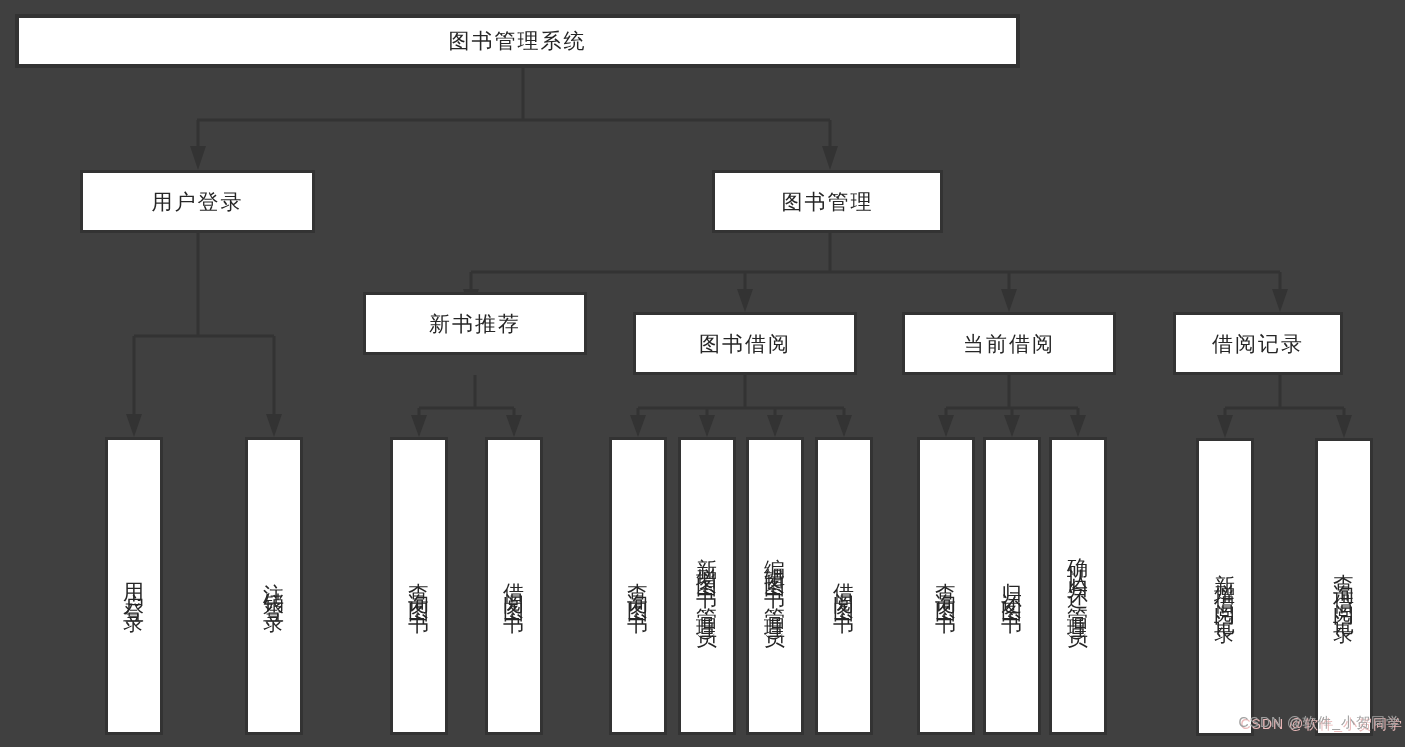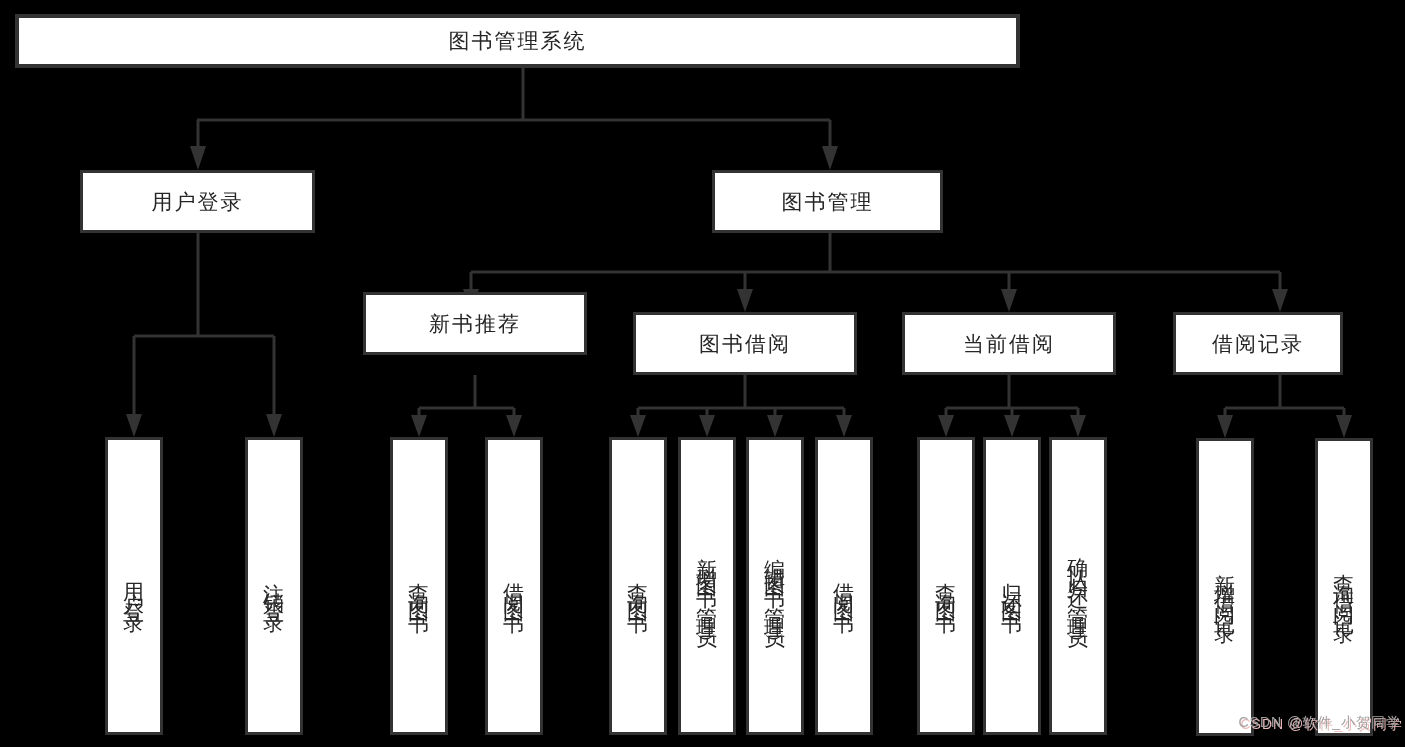--- a/index.html
+++ b/index.html
@@ -1,16 +1,16 @@
 <!DOCTYPE html>
 <html><head>
 <meta charset="utf-8">
 <style>
   html,body{margin:0;padding:0;background:#fff;}
-  .canvas{position:relative;width:1405px;height:747px;background:#000000;
+  .canvas{position:relative;width:1405px;height:747px;background:#404040;
           font-family:"Liberation Sans",sans-serif;overflow:hidden;}
   .connectors{position:absolute;left:0;top:0;z-index:1;}
   .node{position:absolute;background:#ffffff;border:3px solid #333333;box-sizing:border-box;
         display:flex;align-items:center;justify-content:center;color:#262626;z-index:2;}
   .node.root{border-width:4px;}
   .h-node .lbl{font-size:21px;letter-spacing:2px;white-space:nowrap;}
   .v-node .lbl{writing-mode:vertical-rl;text-orientation:mixed;font-size:21px;
                letter-spacing:10px;line-height:1.1;}
   .watermark{position:absolute;top:714px;right:4px;z-index:3;font-size:14px;
              color:#a0a0a0;text-shadow:2px 2px 0 #eab9b9;white-space:nowrap;letter-spacing:1px;}

